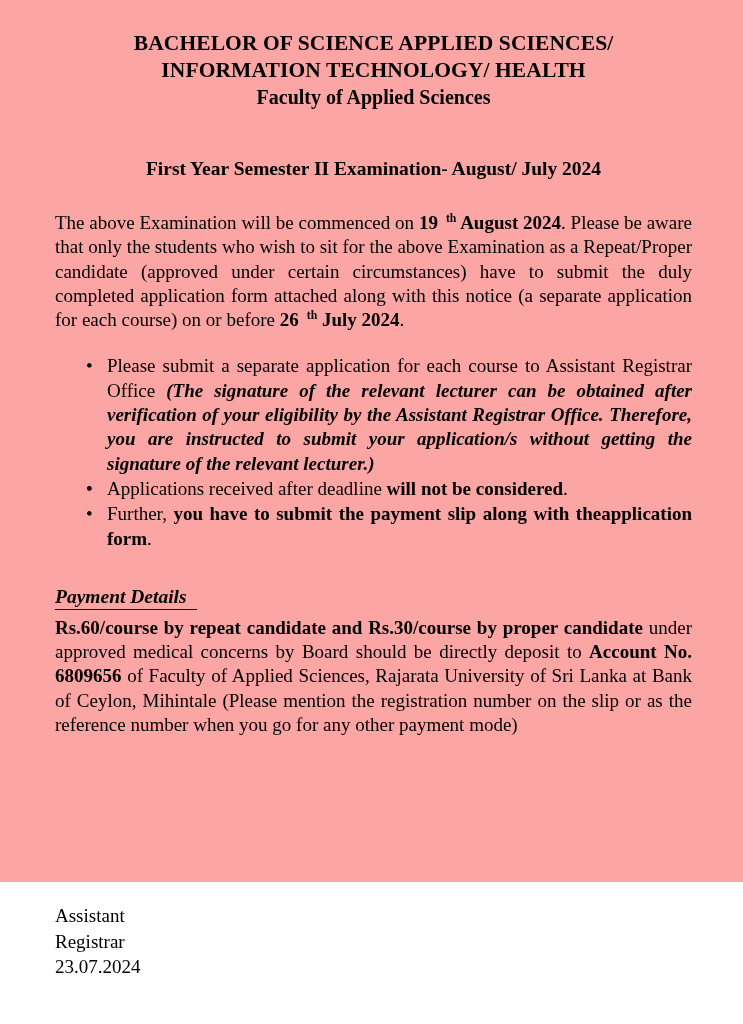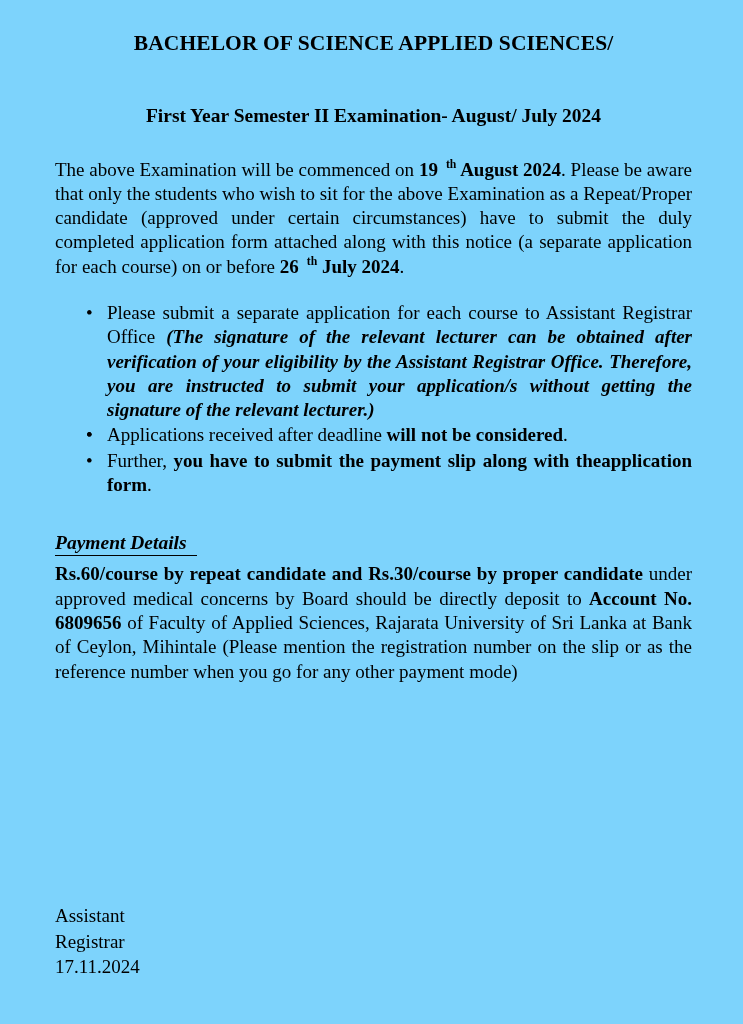--- a/index.html
+++ b/index.html
@@ -13,22 +13,22 @@
     font-family: "Liberation Serif", "DejaVu Serif", serif;
     color: #000000;
     position: relative;
     overflow: hidden;
   }
   .page {
     position: absolute;
     left: 0;
     top: 0;
     width: 743px;
-    height: 1024px;
-    background: #7dd3fc;
+    height: 882px;
+    background: #fca5a5;
   }
   .content {
     position: absolute;
     left: 55px;
     top: 30px;
     width: 637px;
   }
 
   
   .doc-title {
@@ -127,21 +127,23 @@
   .signature .sline { display: block; }
 </style>
 </head>
 <body>
 
 <div class="page">
   <div class="content">
 
     <div class="doc-title">
       <span class="tline">BACHELOR OF SCIENCE APPLIED SCIENCES/</span>
+      <span class="tline">INFORMATION TECHNOLOGY/ HEALTH</span>
     </div>
+    <div class="faculty-line">Faculty of Applied Sciences</div>
 
     <div class="exam-line">First Year Semester II Examination- August/ July 2024</div>
 
     <p class="para"><span>The above Examination will be commenced on </span><b><span>19</span><sup>th</sup><span> August 2024</span></b><span>. Please be aware that only the students who wish to sit for the above Examination as a Repeat/Proper candidate (approved under certain circumstances) have to submit the duly completed application form attached along with this notice (a separate application for each course) on or before </span><b><span>26</span><sup>th</sup><span> July 2024</span></b><span>.</span></p>
 
     <ul class="bullets">
       <li><span class="dot">•</span><span>Please submit a separate application for each course to Assistant Registrar Office </span><span class="bi">(The signature of the relevant lecturer can be obtained after verification of your eligibility by the Assistant Registrar Office. Therefore, you are instructed to submit your application/s without getting the signature of the relevant lecturer.)</span></li>
       <li><span class="dot">•</span></li>
       <li><span class="dot">•</span><span>Applications received after deadline </span><b>will not be considered</b><span>.</span></li>
       <li><span class="dot">•</span><span>Further, </span><b>you have to submit the payment slip along with theapplication form</b><span>.</span></li>
@@ -150,15 +152,15 @@
     <div class="payment-heading-wrap">
       <span class="payment-heading">Payment Details </span>
     </div>
     <p class="para payment"><b>Rs.60/course by repeat candidate and Rs.30/course by proper candidate</b><span> under approved medical concerns by Board should be directly deposit to </span><b>Account No. 6809656</b><span> of Faculty of Applied Sciences, Rajarata University of Sri Lanka at Bank of Ceylon, Mihintale (Please mention the registration number on the slip or as the reference number when you go for any other payment mode)</span></p>
 
   </div>
 
   <div class="signature">
     <span class="sline">Assistant</span>
     <span class="sline">Registrar</span>
-    <span class="sline">17.11.2024</span>
+    <span class="sline">23.07.2024</span>
   </div>
 </div>
 
 </body></html>

